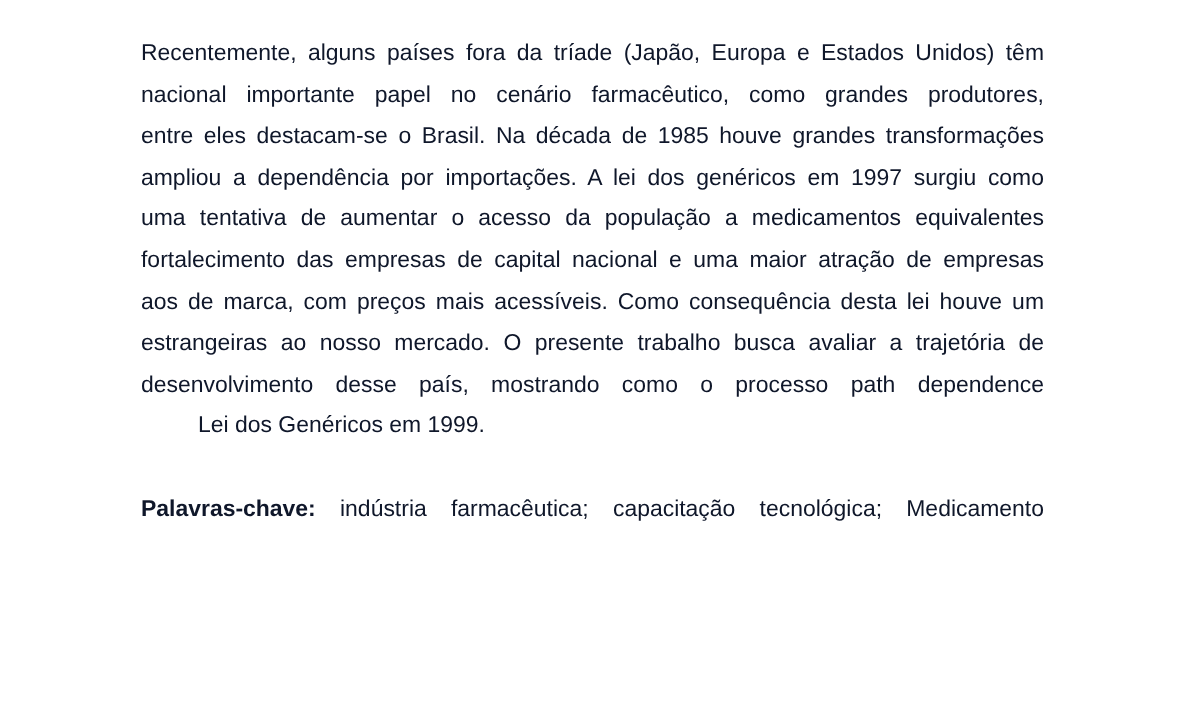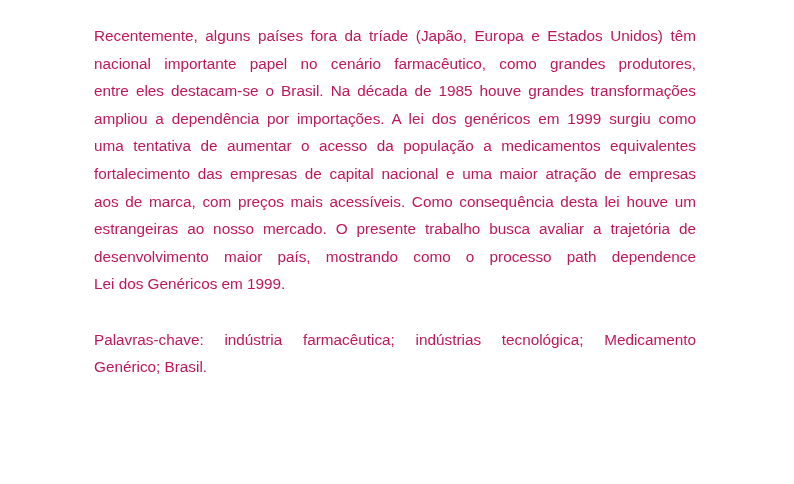--- a/index.html
+++ b/index.html
@@ -1,42 +1,41 @@
 <!DOCTYPE html>
 <html><head>
 <meta charset="utf-8">
 <style>
   html, body { margin: 0; padding: 0; background: #ffffff; }
   body { width: 794px; height: 484px; position: relative; overflow: hidden; }
   .page {
     position: absolute; left: 94px; top: 22px; width: 602px;
-    font-family: "Liberation Sans", sans-serif; font-size: 15.3px; color: #be185d;
+    font-family: "Liberation Sans", sans-serif; font-size: 15.3px; color: #0f172a;
   }
   .line {
     display: block; height: 27.6px; line-height: 27.6px;
     text-align: justify; text-align-last: justify; white-space: nowrap;
   }
-  .line.last { text-align-last: left; }
+  .line.last { text-align-last: left; margin-left: 38px; }
   .gap { height: 27.6px; }
-  .kw-label { font-weight: normal; }
+  .kw-label { font-weight: bold; }
 </style>
 </head>
 <body>
 
 <div class="page">
   <div>
     <span class="line">Recentemente, alguns países fora da tríade (Japão, Europa e Estados Unidos) têm</span>
     <span class="line">nacional importante papel no cenário farmacêutico, como grandes produtores,</span>
     <span class="line">entre eles destacam-se o Brasil. Na década de 1985 houve grandes transformações</span>
-    <span class="line">ampliou a dependência por importações. A lei dos genéricos em 1999 surgiu como</span>
+    <span class="line">ampliou a dependência por importações. A lei dos genéricos em 1997 surgiu como</span>
     <span class="line">uma tentativa de aumentar o acesso da população a medicamentos equivalentes</span>
     <span class="line">fortalecimento das empresas de capital nacional e uma maior atração de empresas</span>
     <span class="line">aos de marca, com preços mais acessíveis. Como consequência desta lei houve um</span>
     <span class="line">estrangeiras ao nosso mercado. O presente trabalho busca avaliar a trajetória de</span>
-    <span class="line">desenvolvimento maior país, mostrando como o processo path dependence</span>
+    <span class="line">desenvolvimento desse país, mostrando como o processo path dependence</span>
     <span class="line last">Lei dos Genéricos em 1999.</span>
   </div>
   <div class="gap"></div>
   <div>
-    <span class="line"><span class="kw-label">Palavras-chave:</span> <span>indústria farmacêutica; indústrias tecnológica; Medicamento</span></span>
-    <span class="line last">Genérico; Brasil.</span>
+    <span class="line"><span class="kw-label">Palavras-chave:</span> <span>indústria farmacêutica; capacitação tecnológica; Medicamento</span></span>
   </div>
 </div>
 
 </body></html>

